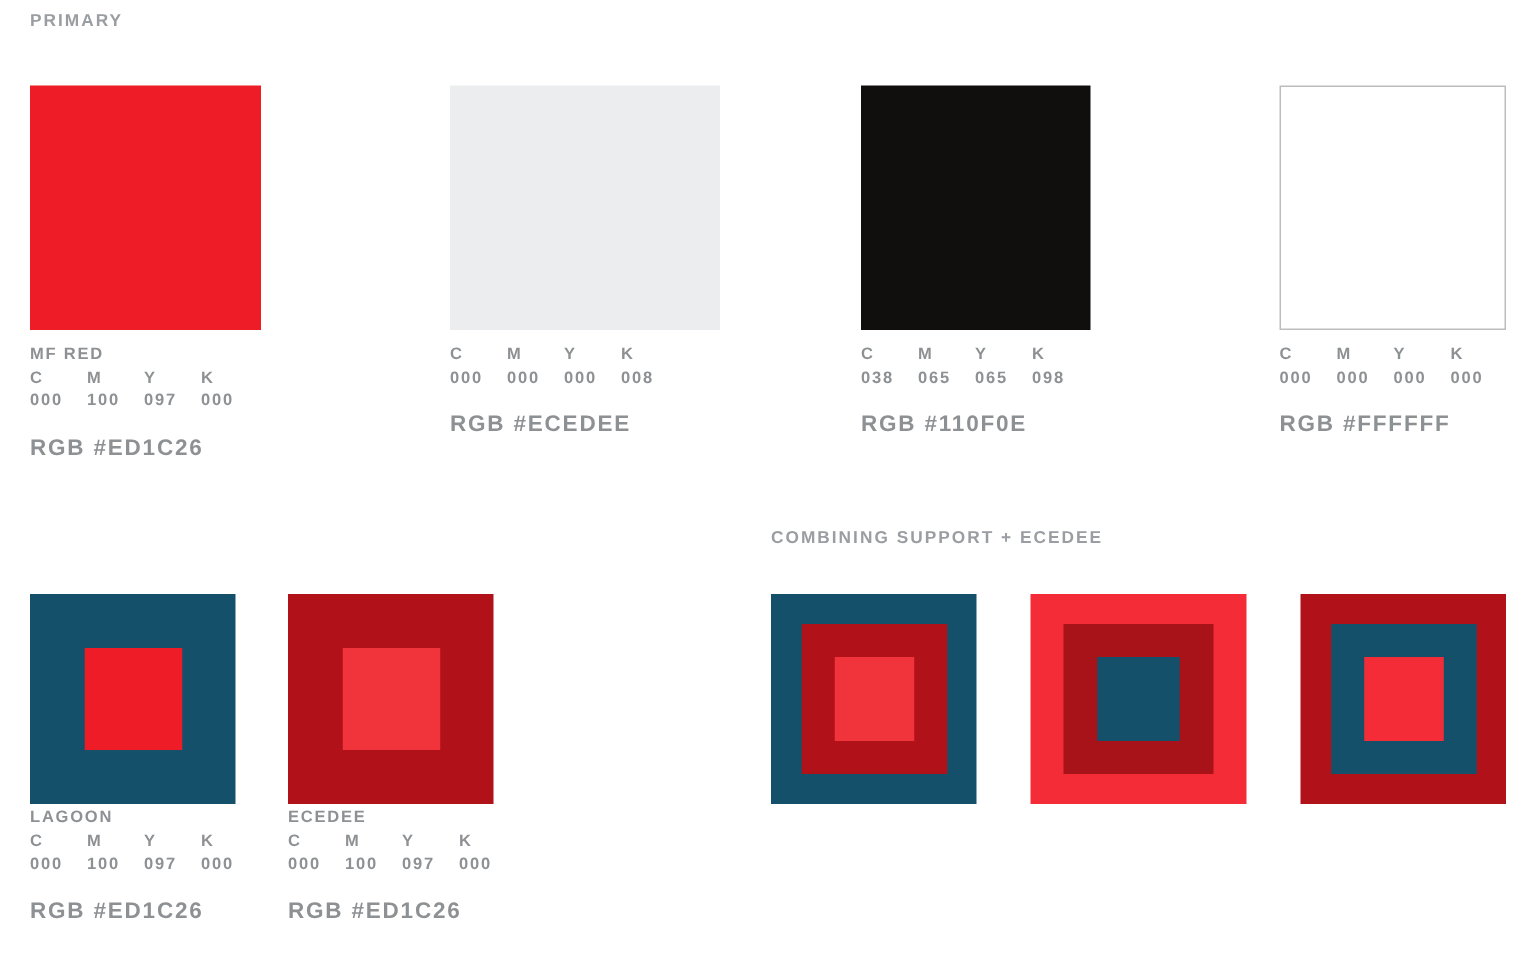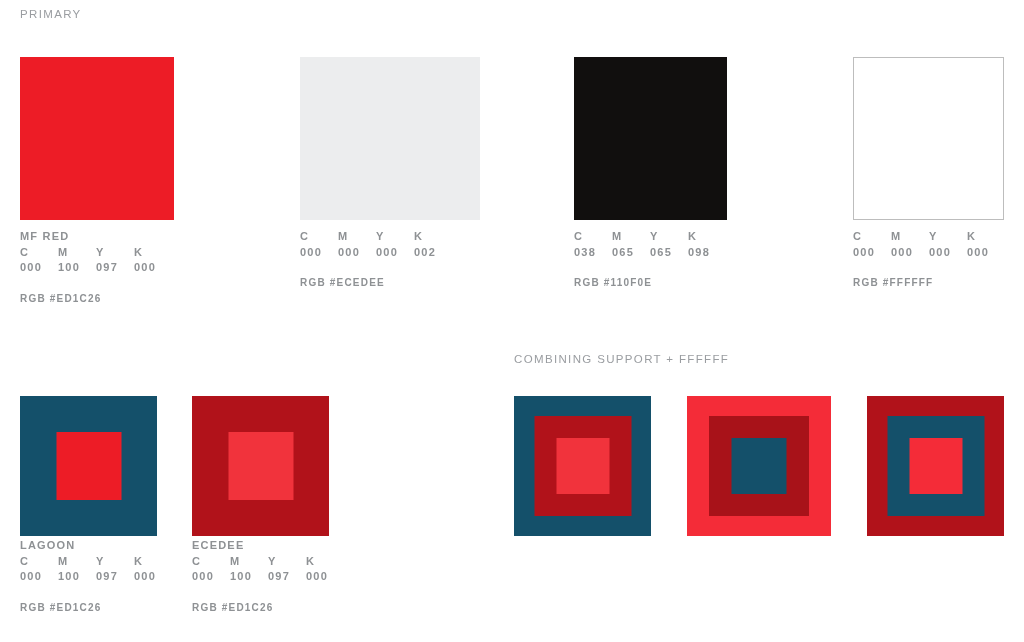--- a/index.html
+++ b/index.html
@@ -19,21 +19,21 @@
     width: 1024px;
     height: 642px;
     overflow: hidden;
   }
 
   
   .section-title {
     position: absolute;
     font-size: 11.5px;
     letter-spacing: 1.35px;
-    font-weight: 400;
+    font-weight: 700;
     color: #9a9da1;
     white-space: nowrap;
   }
   #primary-title   { left: 20px;  top: 8px; }
   #support-title   { left: 20px;  top: 353px; }
   #combining-title { left: 514px; top: 353px; }
 
   
   .primary-row {
     position: absolute;
@@ -79,21 +79,21 @@
     text-align: left;
     white-space: nowrap;
   }
   .cmyk-table td.c1 { width: 38px; }
   .cmyk-table td.c2 { width: 38px; }
   .cmyk-table td.c3 { width: 38px; }
   .cmyk-table td.c4 { width: 34px; }
   .rgb-line {
     display: block;
     margin-top: 15px;
-    font-size: 10px;
+    font-size: 15px;
     letter-spacing: 1.2px;
     font-weight: 700;
     color: #8e9194;
     white-space: nowrap;
   }
 
   
   .nested-row {
     position: absolute;
   }
@@ -160,21 +160,21 @@
               <tr>
             <td class="c1">C</td>
             <td class="c2">M</td>
             <td class="c3">Y</td>
             <td class="c4">K</td>
           </tr>
           <tr>
             <td class="c1">000</td>
             <td class="c2">000</td>
             <td class="c3">000</td>
-            <td class="c4">002</td>
+            <td class="c4">008</td>
           </tr>
         </tbody>
           </table>
         <span class="rgb-line">RGB #ECEDEE</span>
       </div>
     </div>
 
     <div class="swatch-cell" style="left:574px; width:153px;">
       <div class="swatch-chip" style="height: 163px; background: rgb(17, 15, 14); border: none;" id="chip-2"></div>
       <div class="swatch-meta">
@@ -271,21 +271,21 @@
           <td class="c2">100</td>
           <td class="c3">097</td>
           <td class="c4">000</td>
         </tr>
       </tbody>
         </table>
       <span class="rgb-line">RGB #ED1C26</span>
     </div>
   </div>
 
-  <div class="section-title" id="combining-title">COMBINING SUPPORT + FFFFFF</div>
+  <div class="section-title" id="combining-title">COMBINING SUPPORT + ECEDEE</div>
 
   <div class="nested-row" style="left:514px; top:396px; width:496px; height:142px;">
 
     <div style="position:absolute; left:0px; top:0px;">
       <div class="nested" style="width:137px; height:140px;">
         <div class="layer base" id="comb0-outer" style="width: 137px; height: 140px; background: rgb(20, 80, 106);"></div>
         <div class="layer" id="comb0-middle" style="width: 97px; height: 100px; background: rgb(177, 18, 26);"></div>
         <div class="layer" id="comb0-inner" style="width: 53px; height: 56px; background: rgb(241, 51, 60);"></div>
       </div>
     </div>

